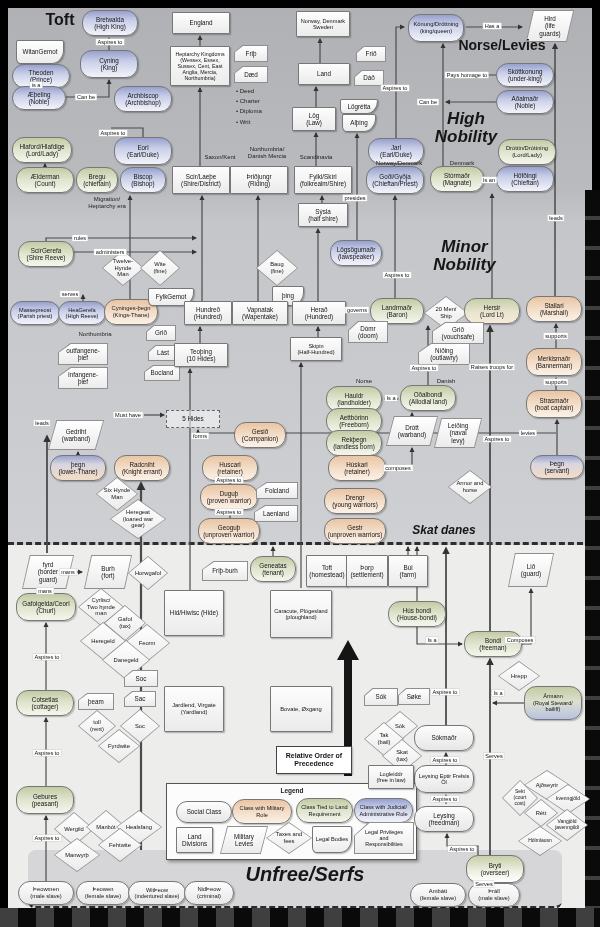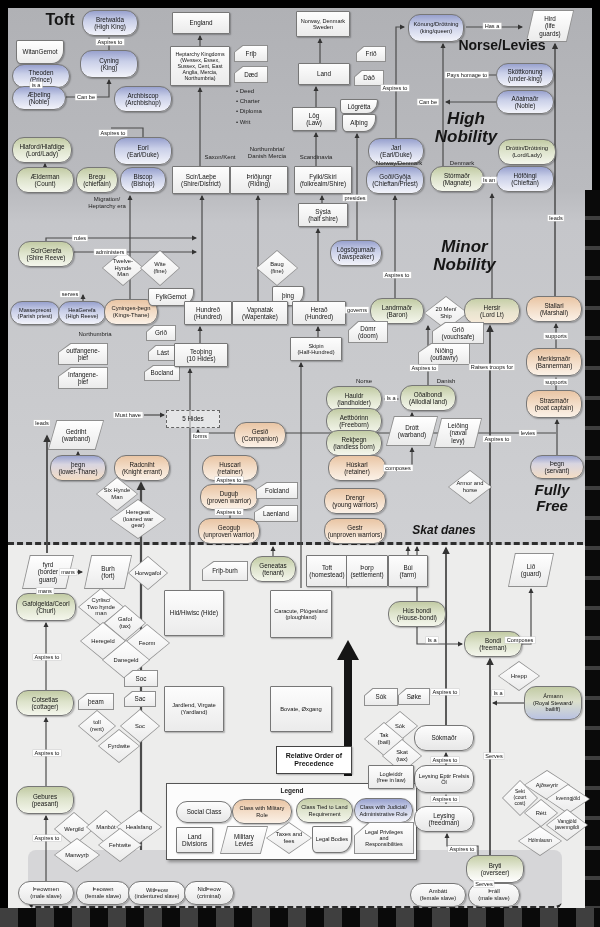--- a/index.html
+++ b/index.html
@@ -722,23 +722,22 @@
     <div class="node s-relbox f-white" style="left: 276px; top: 746px; width: 76px; height: 28px;">
       <span>Relative Order of
 Precedence</span>
     </div>
     <div class="section" style="left: 20px; top: 12px; width: 80px; font-size: 16px; font-weight: 600;">Toft</div>
     <div class="section" style="left: 440px; top: 38px; width: 124px; font-size: 14px; font-weight: 600;">Norse/Levies</div>
     <div class="section" style="left: 416px; top: 110px; width: 100px; font-size: 17px; font-style: italic; font-weight: 600;">High
 Nobility</div>
     <div class="section" style="left: 412px; top: 238px; width: 105px; font-size: 17px; font-style: italic; font-weight: 600;">Minor
 Nobility</div>
-    <div class="section" style="left: 510px; top: 482px; width: 84px; font-size: 15px; font-style: italic; font-weight: 600;">Fully
-Free</div>
     <div class="section" style="left: 398px; top: 524px; width: 92px; font-size: 12px; font-style: italic; font-weight: 600;">Skat danes</div>
+    <div class="section" style="left: 240px; top: 864px; width: 130px; font-size: 20px; font-style: italic; font-weight: 600;">Unfree/Serfs</div>
     <div class="slabel" style="left: 270px; top: 787px; width: 44px; font-size: 6.5px; font-weight: 700;">Legend</div>
     <div class="slabel" style="left: 194px; top: 154px; width: 52px;">Saxon/Kent</div>
     <div class="slabel" style="left: 236px; top: 146px; width: 62px;">Northumbria/
 Danish Mercia</div>
     <div class="slabel" style="left: 286px; top: 154px; width: 60px;">Scandinavia</div>
     <div class="slabel" style="left: 368px; top: 160px; width: 62px;">Norway/Denmark</div>
     <div class="slabel" style="left: 438px; top: 160px; width: 48px;">Denmark</div>
     <div class="slabel" style="left: 344px; top: 378px; width: 40px;">Norse</div>
     <div class="slabel" style="left: 424px; top: 378px; width: 44px;">Danish</div>
     <div class="slabel" style="left: 64px; top: 331px; width: 62px;">Northumbria</div>

